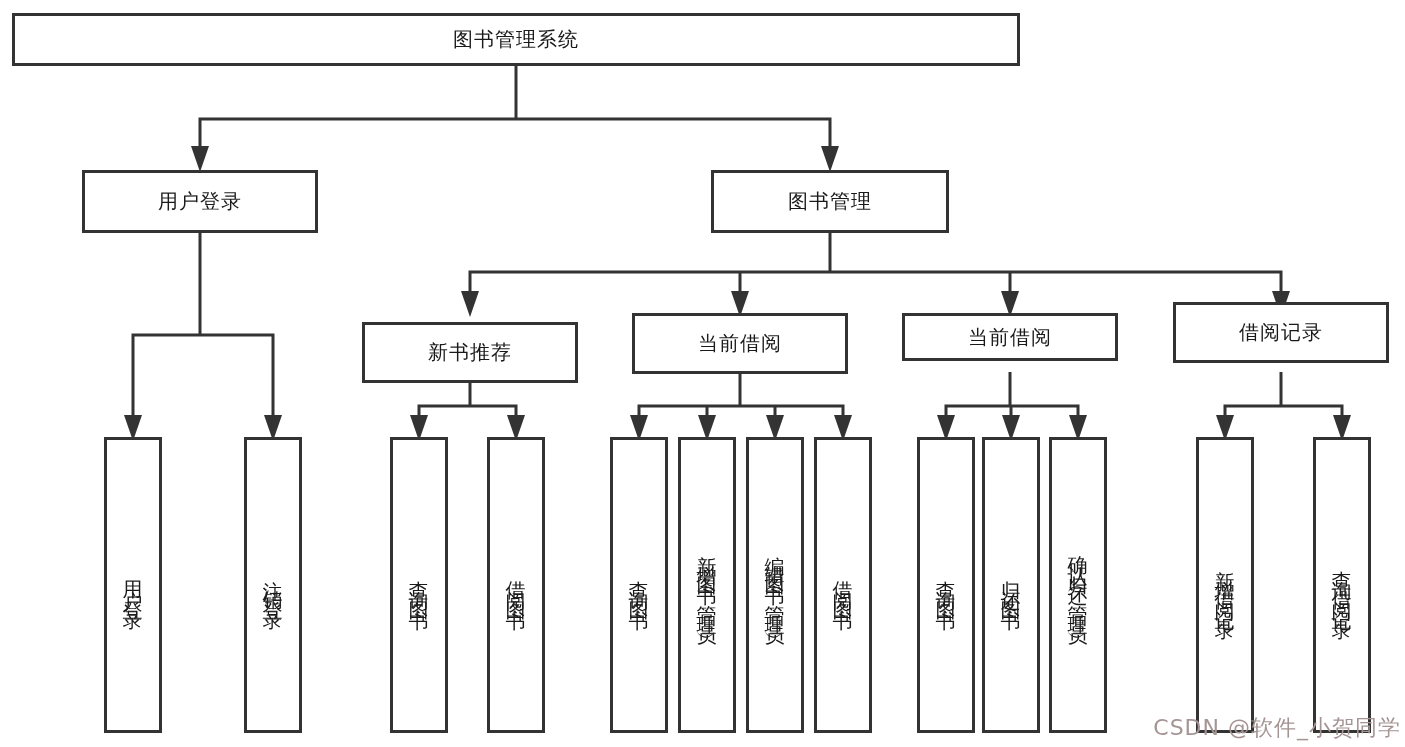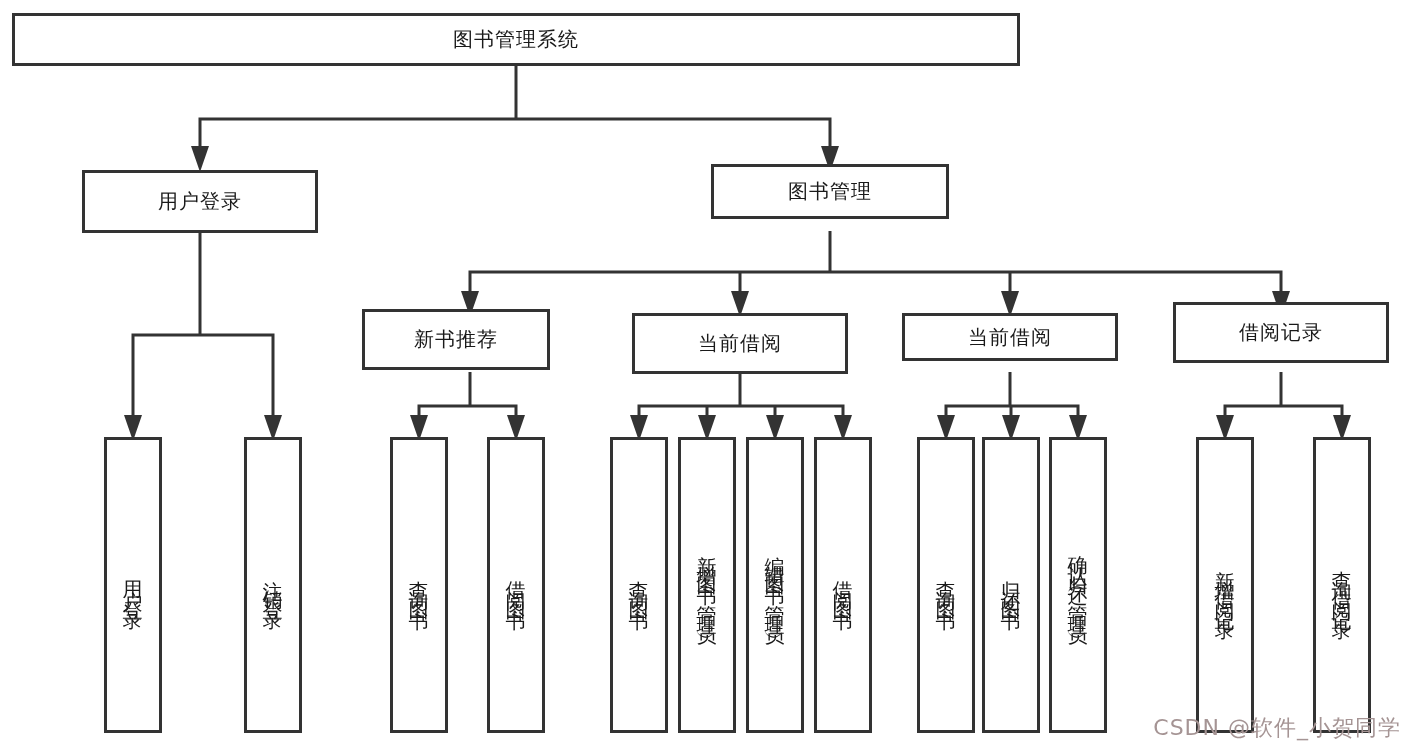--- a/index.html
+++ b/index.html
@@ -94,23 +94,23 @@
       <polygon points="1002,415 1020,415 1011,441"></polygon>
       <polygon points="1069,415 1087,415 1078,441"></polygon>
       <polygon points="1216,415 1234,415 1225,441"></polygon>
       <polygon points="1333,415 1351,415 1342,441"></polygon>
     </g>
   </svg>
 
   <div class="node h" style="left:12px;top:13px;width:1008px;height:53px">图书管理系统</div>
 
   <div class="node h" style="left:82px;top:170px;width:236px;height:63px">用户登录</div>
-  <div class="node h" style="left:711px;top:164px;width:238px;height:55px">图书管理</div>
+  <div class="node h" style="left:711px;top:170px;width:238px;height:63px">图书管理</div>
 
-  <div class="node h" style="left:362px;top:309px;width:188px;height:61px">新书推荐</div>
+  <div class="node h" style="left:362px;top:322px;width:216px;height:61px">新书推荐</div>
   <div class="node h" style="left:632px;top:313px;width:216px;height:61px">当前借阅</div>
   <div class="node h" style="left:902px;top:313px;width:216px;height:48px">当前借阅</div>
   <div class="node h" style="left:1173px;top:302px;width:216px;height:61px">借阅记录</div>
 
   <div class="node v" style="left:104px;top:437px;width:58px;height:296px">
     <span class="vtext">用户登录</span>
   </div>
   <div class="node v" style="left:244px;top:437px;width:58px;height:296px">
     <span class="vtext">注销登录</span>
   </div>

